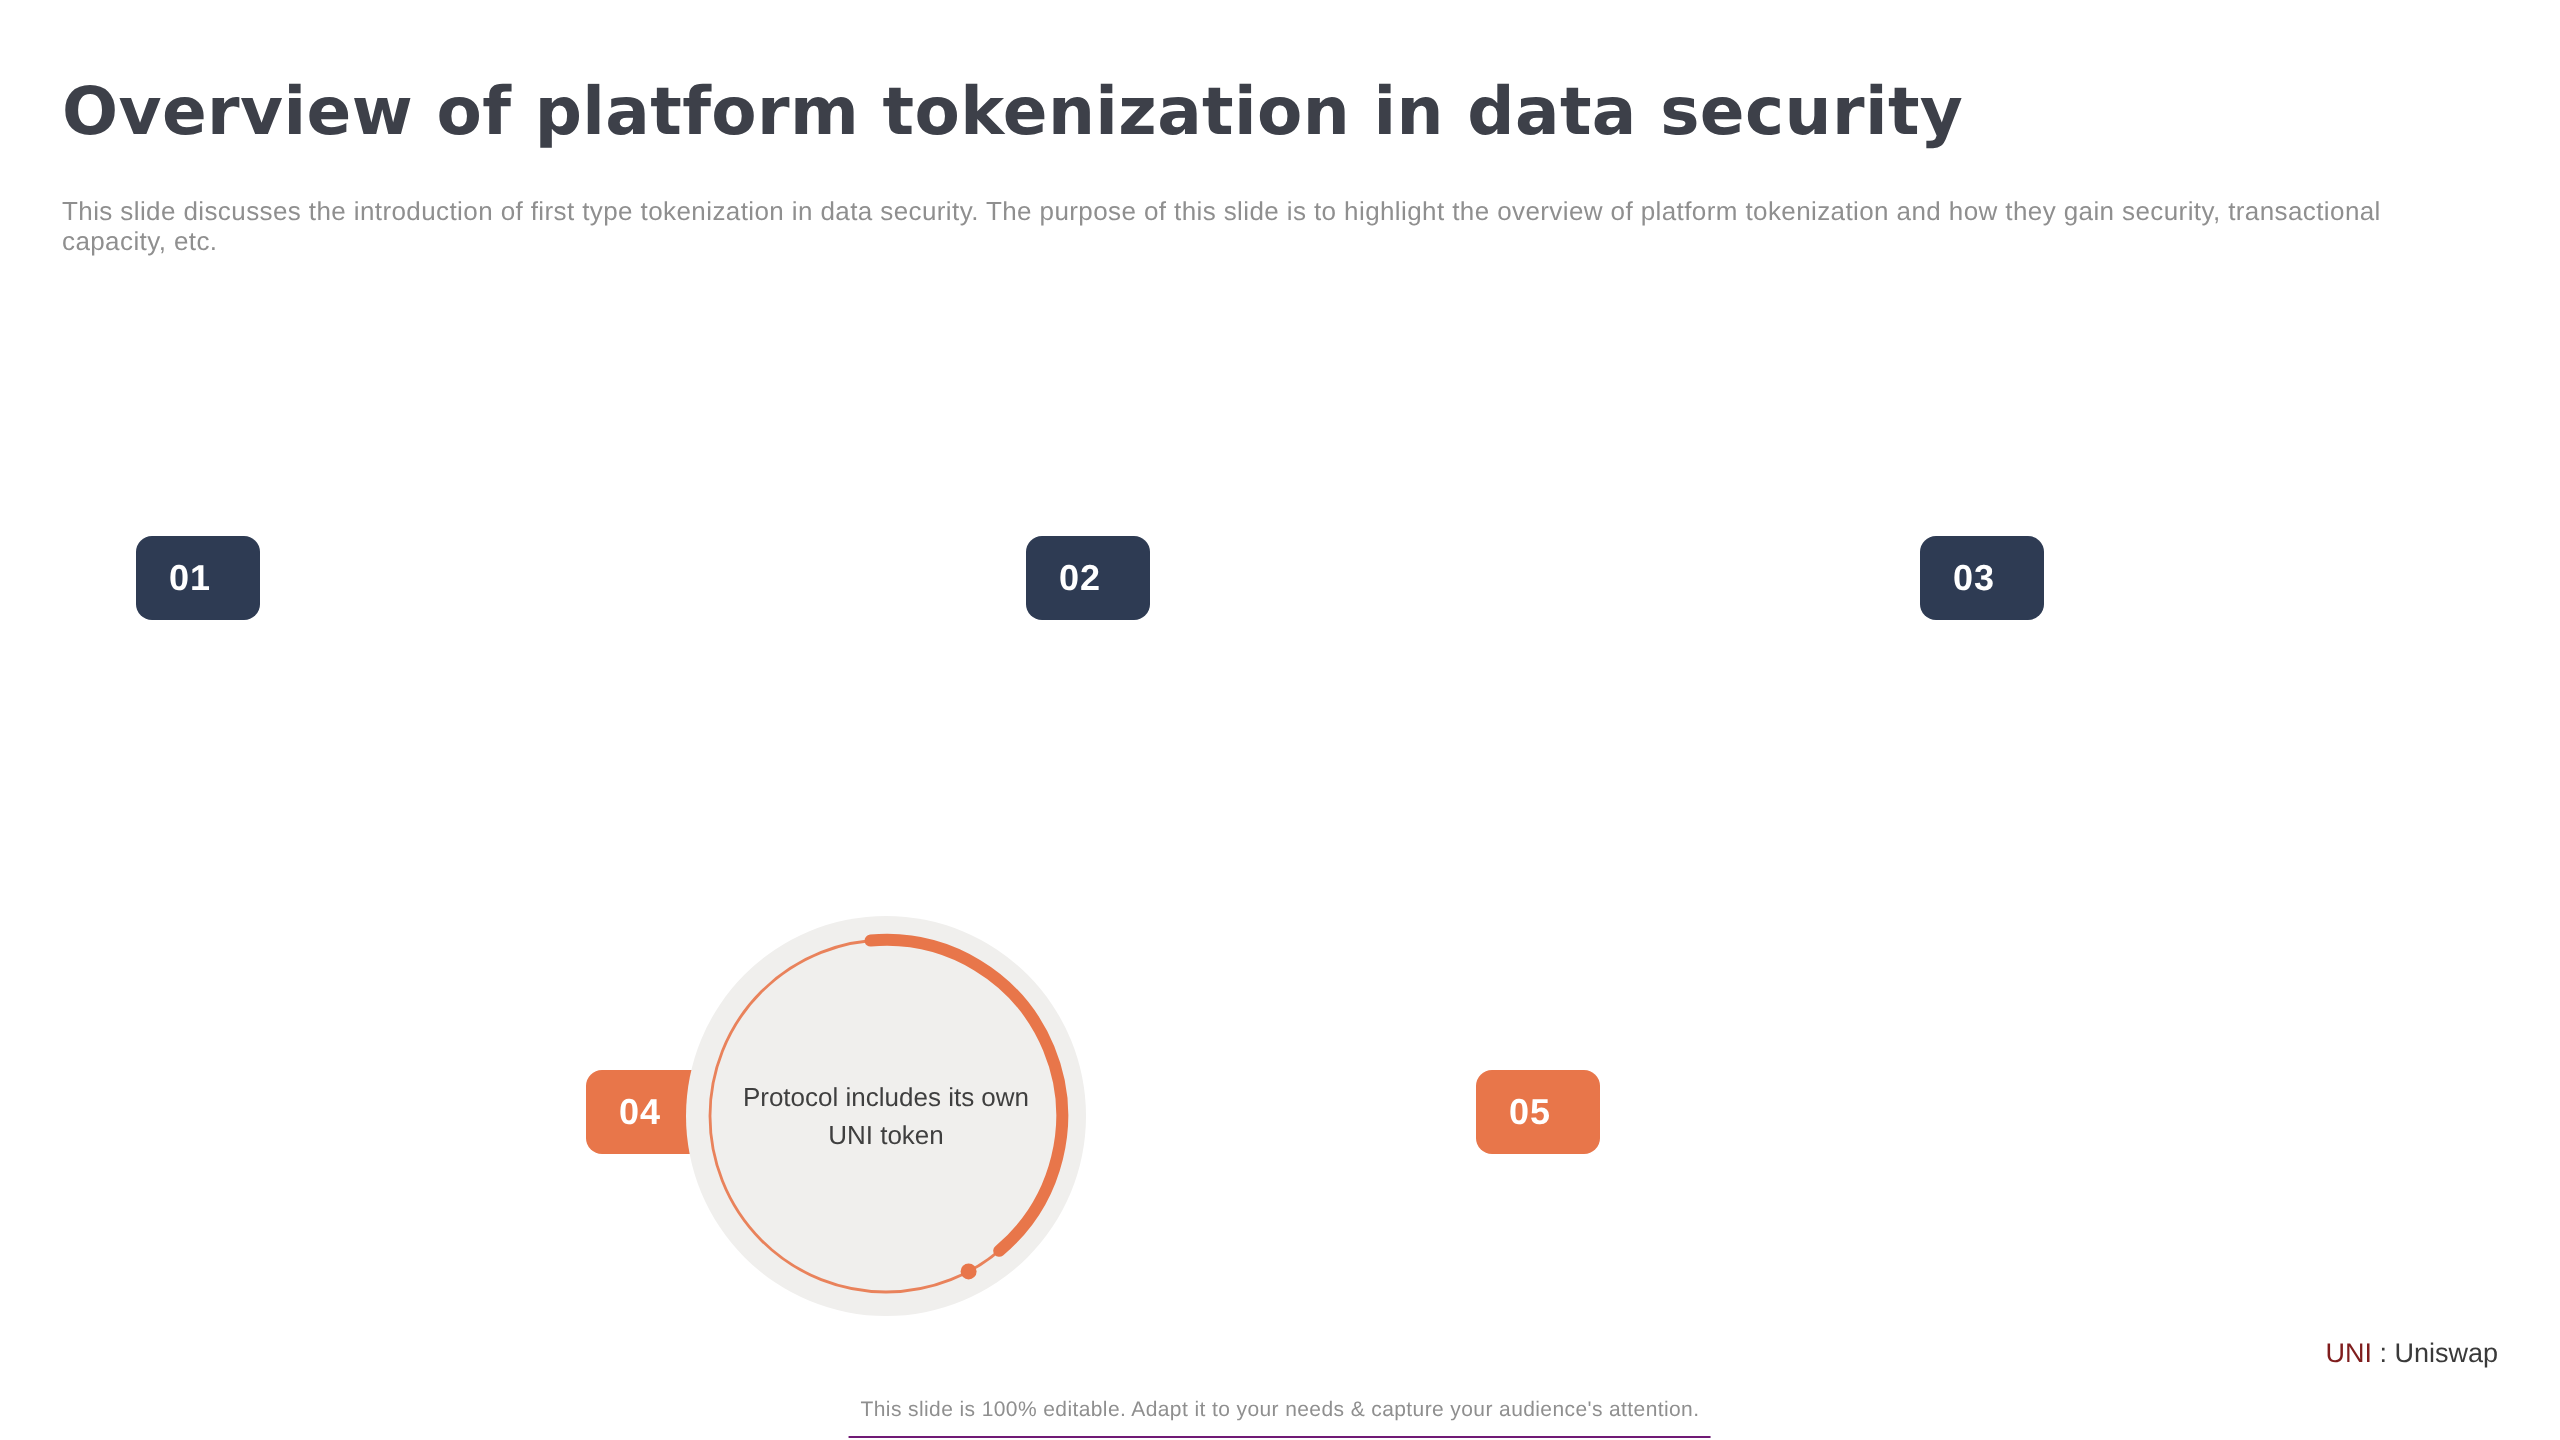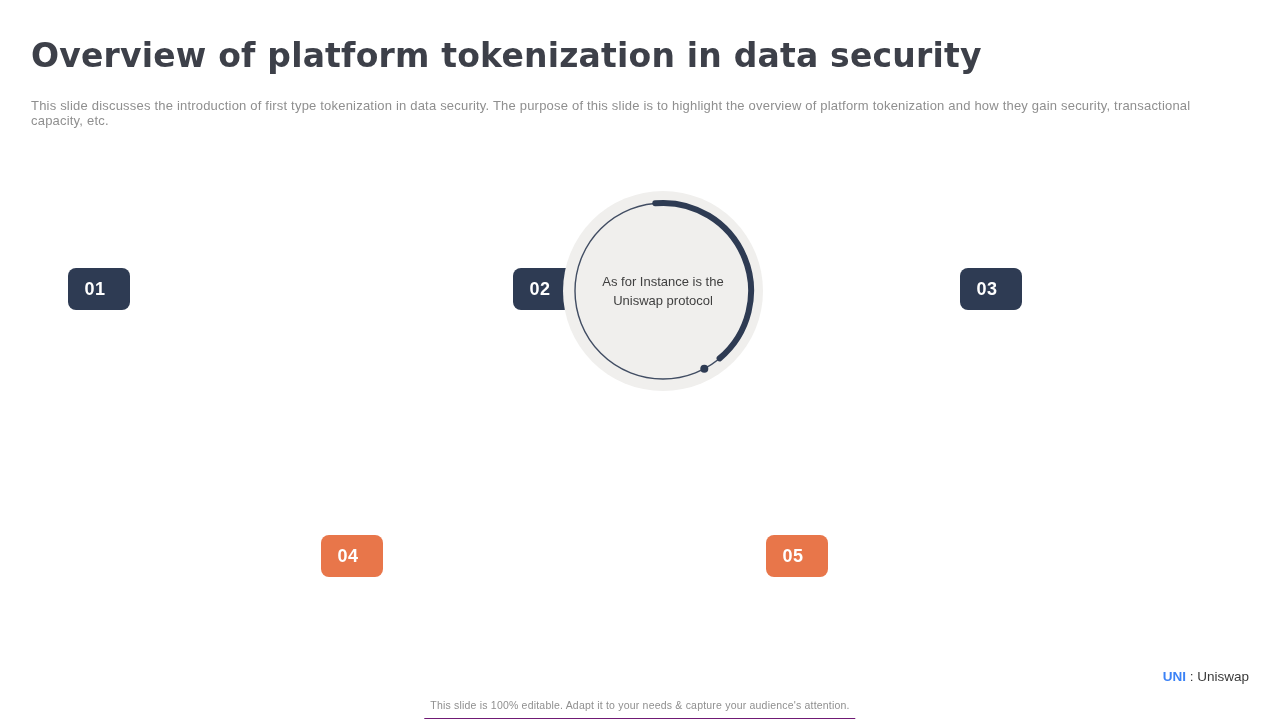--- a/index.html
+++ b/index.html
@@ -37,35 +37,35 @@
   .circle-svg{position:absolute;left:0;top:0;}
   .disc{fill:var(--circle-fill);}
   .step-text{
     position:absolute;left:0;top:0;width:220px;height:220px;
     display:flex;align-items:center;justify-content:center;text-align:center;
     padding:30px 36px;font-size:13px;line-height:1.5;color:var(--body);
   }
   .theme-navy .badge{background:var(--navy);}
   .theme-navy .ring,.theme-navy .arc{stroke:var(--navy);}
   .theme-navy .dot{fill:var(--navy);}
-  .theme-orange .badge{background:var(--orange);margin-left:28px;}
+  .theme-orange .badge{background:var(--orange);}
   .theme-orange .ring,.theme-orange .arc{stroke:var(--orange);}
   .theme-orange .dot{fill:var(--orange);}
   .ring{opacity:0.9;}
 
   .step-1{left:68px;top:181px;}
   .step-2{left:513px;top:181px;}
   .step-3{left:960px;top:181px;}
   .step-4{left:293px;top:448px;}
   .step-5{left:738px;top:448px;}
 
   .legend{
     position:absolute;right:31px;top:669px;font-size:13.5px;color:#3a3a3a;
   }
-  .legend .term{font-weight:bold;color:#3b82f6;}
+  .legend .term{font-weight:normal;color:#7f1d1d;}
 
   .footer{
     position:absolute;left:50%;transform:translateX(-50%);top:699px;
     font-size:10.5px;color:var(--muted);letter-spacing:0.2px;
     padding:0 6px 7px 6px;border-bottom:1px solid #701a75;white-space:nowrap;
   }
 </style>
 </head>
 <body>
 
@@ -73,37 +73,37 @@
 
   <h1 class="slide-title">Overview of platform tokenization in data security</h1>
   <p class="slide-subtitle">This slide discusses the introduction of first type tokenization in data security. The purpose of this slide is to highlight the overview of platform tokenization and how they gain security, transactional capacity, etc.</p>
 
   <div class="step step-1 theme-navy">
     <div class="badge">01</div>
   </div>
 
   <div class="step step-2 theme-navy">
     <div class="badge">02</div>
-    <div class="circle-wrap">
-      <svg class="circle-svg" width="220" height="220" viewBox="0 0 220 220">
-        <circle class="disc" cx="110" cy="110" r="100"></circle>
-        <circle class="ring" cx="110" cy="110" r="88" fill="none" stroke-width="1.4"></circle>
-        <path class="arc" d="M 102.3 22.3 A 88 88 0 0 1 166.6 177.4" fill="none" stroke-width="6" stroke-linecap="round"></path>
-        <circle class="dot" cx="151.3" cy="187.7" r="4"></circle>
-      </svg>
-      <div class="step-text">As for Instance is the Uniswap protocol</div>
-    </div>
   </div>
 
   <div class="step step-3 theme-navy">
     <div class="badge">03</div>
   </div>
 
   <div class="step step-4 theme-orange">
     <div class="badge">04</div>
+    <div class="circle-wrap">
+      <svg class="circle-svg" width="220" height="220" viewBox="0 0 220 220">
+        <circle class="disc" cx="110" cy="110" r="100"></circle>
+        <circle class="ring" cx="110" cy="110" r="88" fill="none" stroke-width="1.4"></circle>
+        <path class="arc" d="M 102.3 22.3 A 88 88 0 0 1 166.6 177.4" fill="none" stroke-width="6" stroke-linecap="round"></path>
+        <circle class="dot" cx="151.3" cy="187.7" r="4"></circle>
+      </svg>
+      <div class="step-text">Protocol includes its own UNI token</div>
+    </div>
   </div>
 
   <div class="step step-5 theme-orange">
     <div class="badge">05</div>
   </div>
 
   <div class="legend">
     <span class="term">UNI</span><span> : </span><span>Uniswap</span>
   </div>
 

